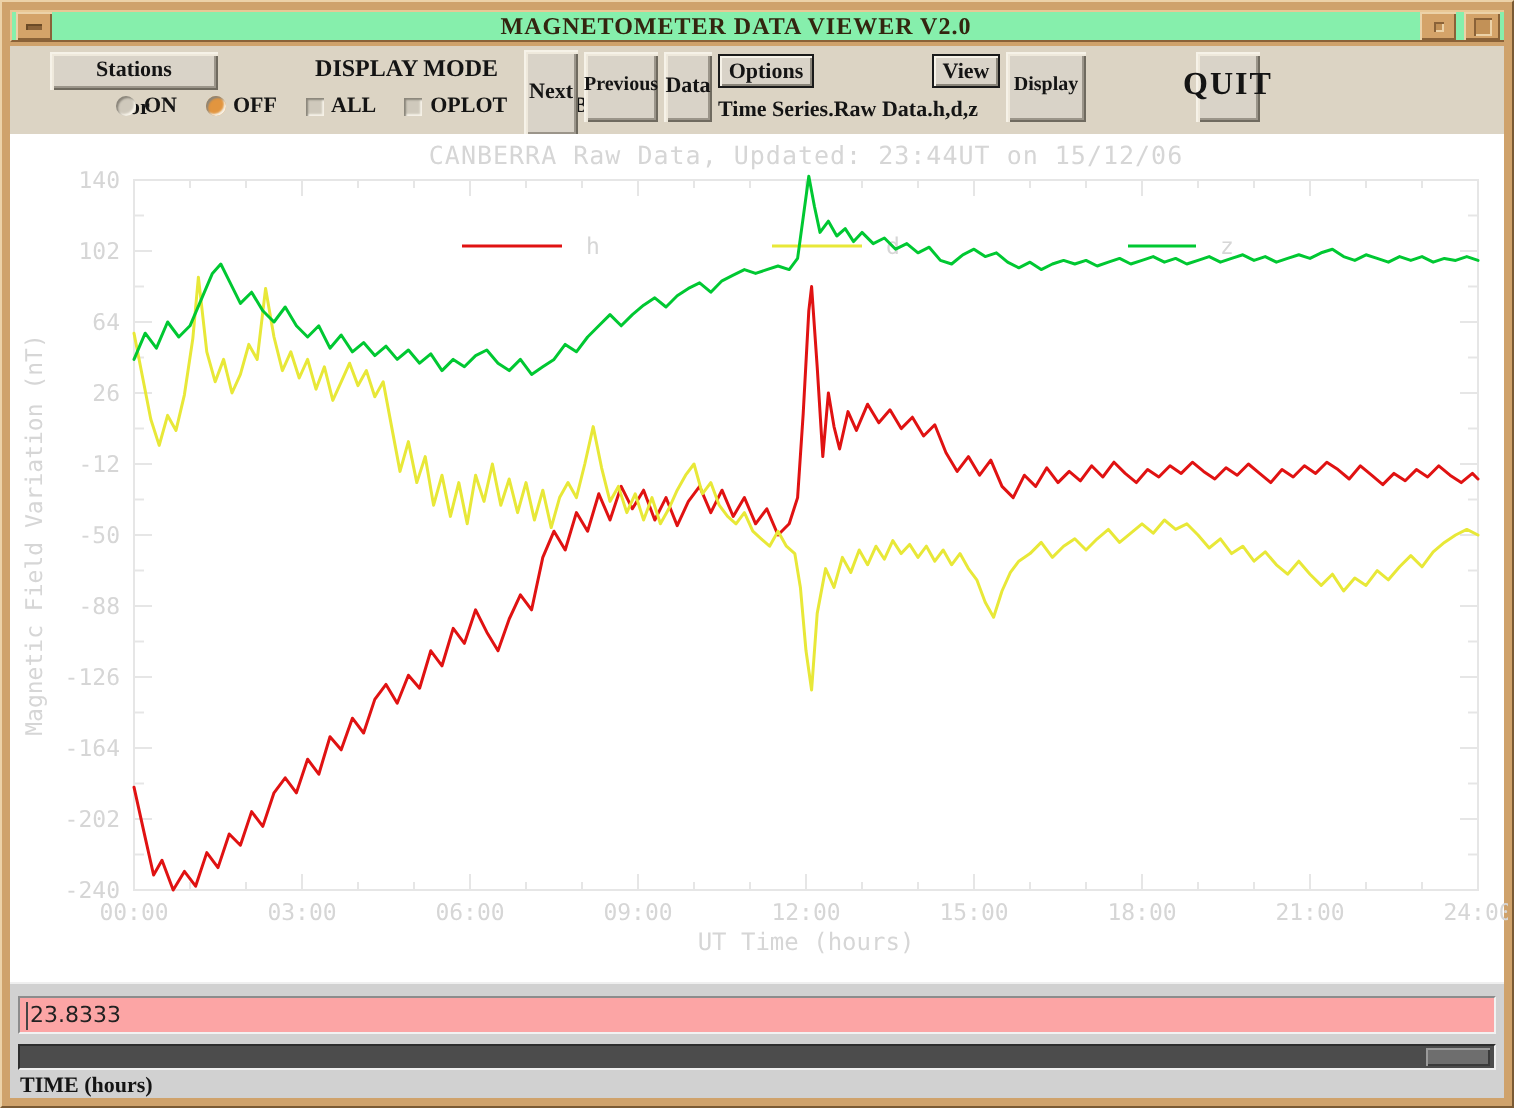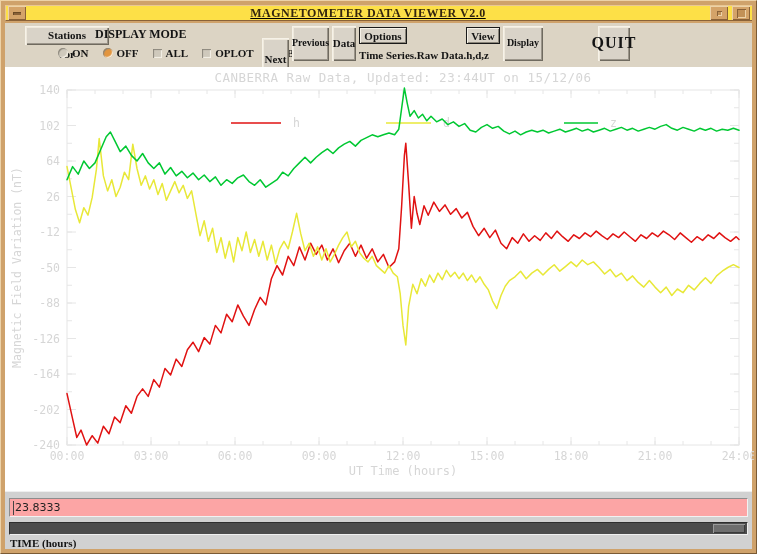--- a/index.html
+++ b/index.html
@@ -1,23 +1,23 @@
 <!DOCTYPE html>
 <html><head>
 <meta charset="utf-8">
 <style>
   html,body{margin:0;padding:0;background:#9a9a9a;}
   *{box-sizing:border-box;}
   .window{position:relative;width:757px;height:554px;background:#cfa26b;
     border-top:1px solid #ecd2a8;border-left:1px solid #ecd2a8;
     border-right:1px solid #7a5a34;border-bottom:1px solid #7a5a34;
     font-family:"Liberation Serif",serif;}
-  .titlebar{position:absolute;left:4px;top:4px;right:4px;height:16px;background:#fde047;
+  .titlebar{position:absolute;left:4px;top:4px;right:4px;height:16px;background:#86efac;
     border-top:1px solid #e9c795;border-left:1px solid #e9c795;
-    border-bottom:1px solid #8a6238;display:flex;align-items:center;text-decoration:underline;}
+    border-bottom:1px solid #8a6238;display:flex;align-items:center;}
   .tb-title{flex:1;text-align:center;font-weight:bold;font-size:12px;color:#33250f;letter-spacing:.5px;}
   .tb-btn{width:18px;height:14px;margin:1px 2px;background:#d4a369;
     box-shadow:inset 1px 1px 0 #ecd2a8, inset -1px -1px 0 #8a6238;
     display:flex;align-items:center;justify-content:center;}
   .tb-dash{width:8px;height:3px;background:#8a6238;box-shadow:inset 1px 1px 0 #6b4a26;}
   .tb-dot{width:5px;height:5px;background:#c29157;box-shadow:inset 1px 1px 0 #8a6238, inset -1px -1px 0 #ecd2a8;}
   .tb-sq{width:9px;height:9px;background:#c29157;box-shadow:inset 1px 1px 0 #8a6238, inset -1px -1px 0 #ecd2a8;}
   .content{position:absolute;left:4px;top:22px;right:4px;bottom:4px;background:#dcd4c4;}
   .toolbar{position:absolute;left:0;top:0;right:0;height:44px;background:#dcd4c4;}
   .btn{position:absolute;background:#d9d3c8;
@@ -71,21 +71,21 @@
       <span class="tb-sq"></span>
     </div>
   </div>
 
   <div class="content">
 
     <div class="toolbar">
       <div class="btn" style="left:20px;top:3px;width:84px;height:19px;">Stations</div>
       <div class="small-lbl" style="left:20px;top:25px;width:84px;text-align:center;">cbr</div>
 
-      <div class="lbl" style="left:90px;top:4px;width:160px;text-align:left;">DISPLAY MODE</div>
+      <div class="lbl" style="left:84px;top:4px;width:160px;text-align:right;">DISPLAY MODE</div>
 
       <div class="modes">
         <div class="mode">
           <span class="radio"></span>
           <span class="mlabel">ON</span>
         </div>
         <div class="mode">
           <span class="radio sel"></span>
           <span class="mlabel">OFF</span>
         </div>
@@ -96,21 +96,21 @@
         <div class="mode">
           <span class="checkbox"></span>
           <span class="mlabel">OPLOT</span>
         </div>
         <div class="mode">
           <span class="checkbox"></span>
           <span class="mlabel">dB/dt</span>
         </div>
       </div>
 
-      <div class="btn" style="left:257px;top:15px;width:27px;height:43px;">Next</div>
+      <div class="btn" style="left:257px;top:2px;width:27px;height:43px;">Next</div>
       <div class="btn" style="left:287px;top:3px;width:37px;height:35px;font-size:10px;">Previous</div>
       <div class="btn" style="left:327px;top:3px;width:24px;height:35px;">Data</div>
 
       <div class="menubtn" style="left:354px;top:4px;width:48px;height:17px;">Options</div>
       <div class="small-lbl" style="left:354px;top:26px;">Time Series.Raw Data.h,d,z</div>
 
       <div class="menubtn" style="left:461px;top:4px;width:34px;height:17px;">View</div>
 
       <div class="btn" style="left:498px;top:3px;width:40px;height:35px;font-size:10px;">Display</div>
       <div class="btn" style="left:541px;top:3px;width:49px;height:35px;font-size:10px;margin-top:48px;">Pipe Data</div>

